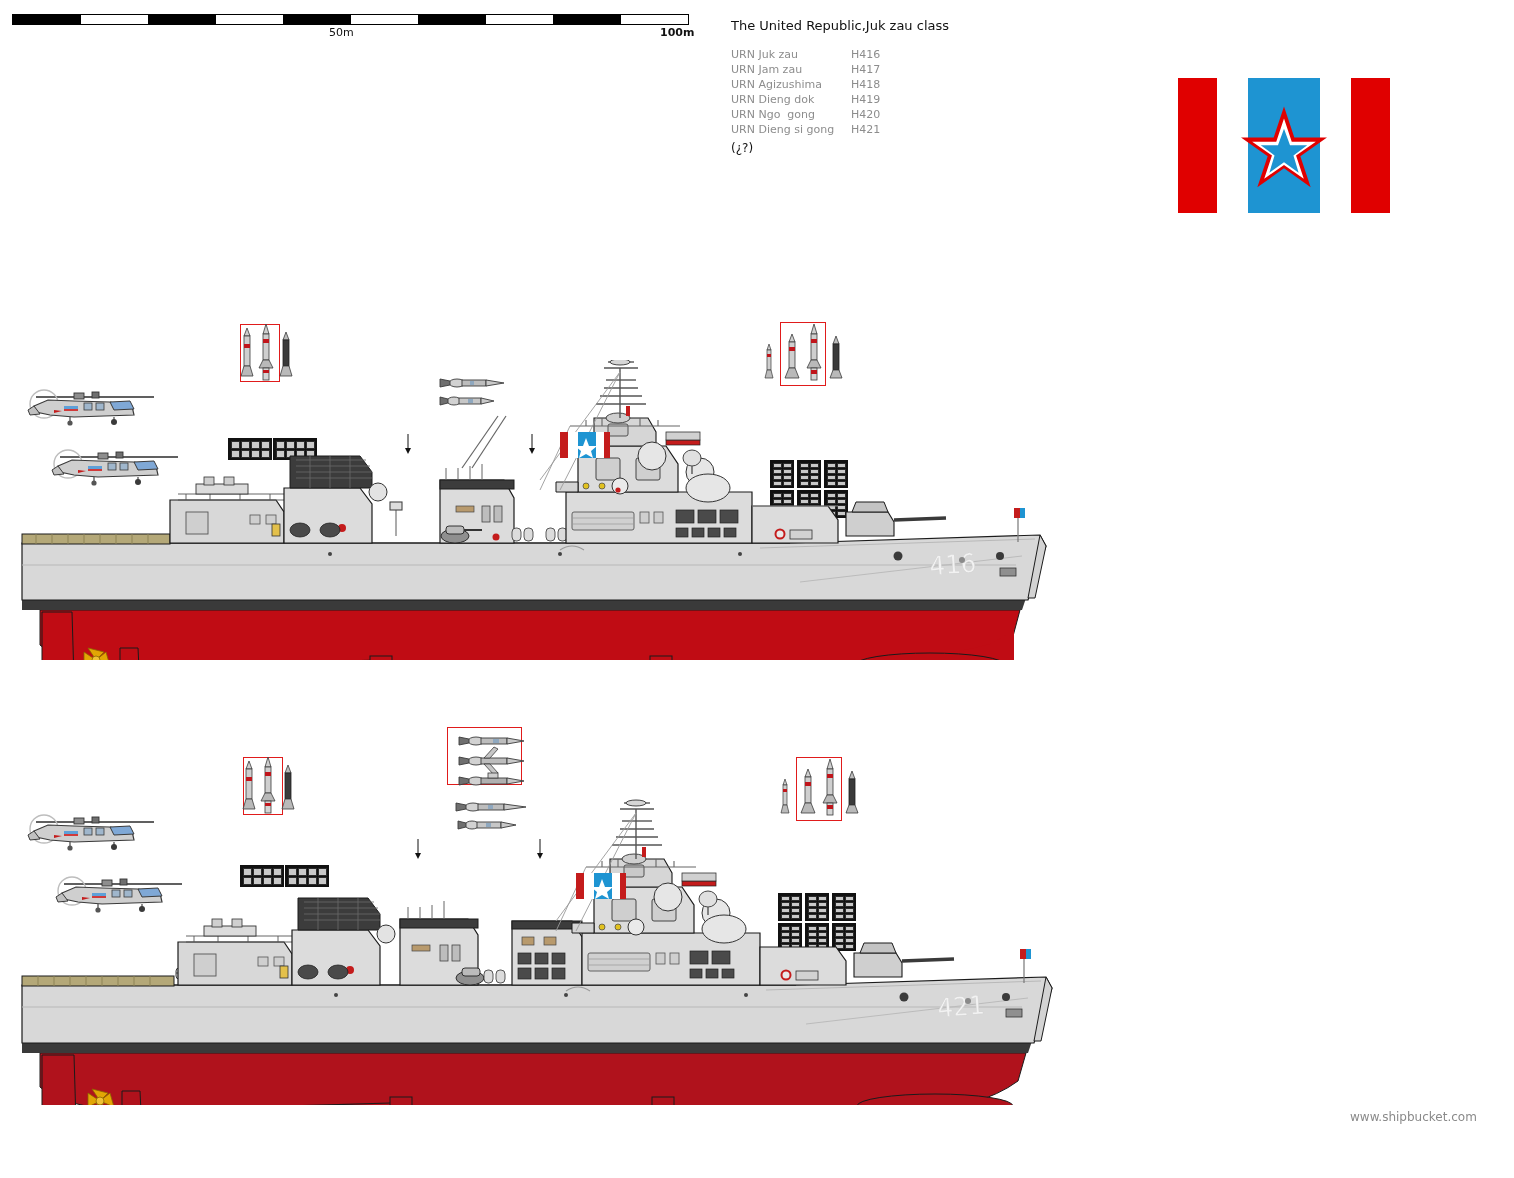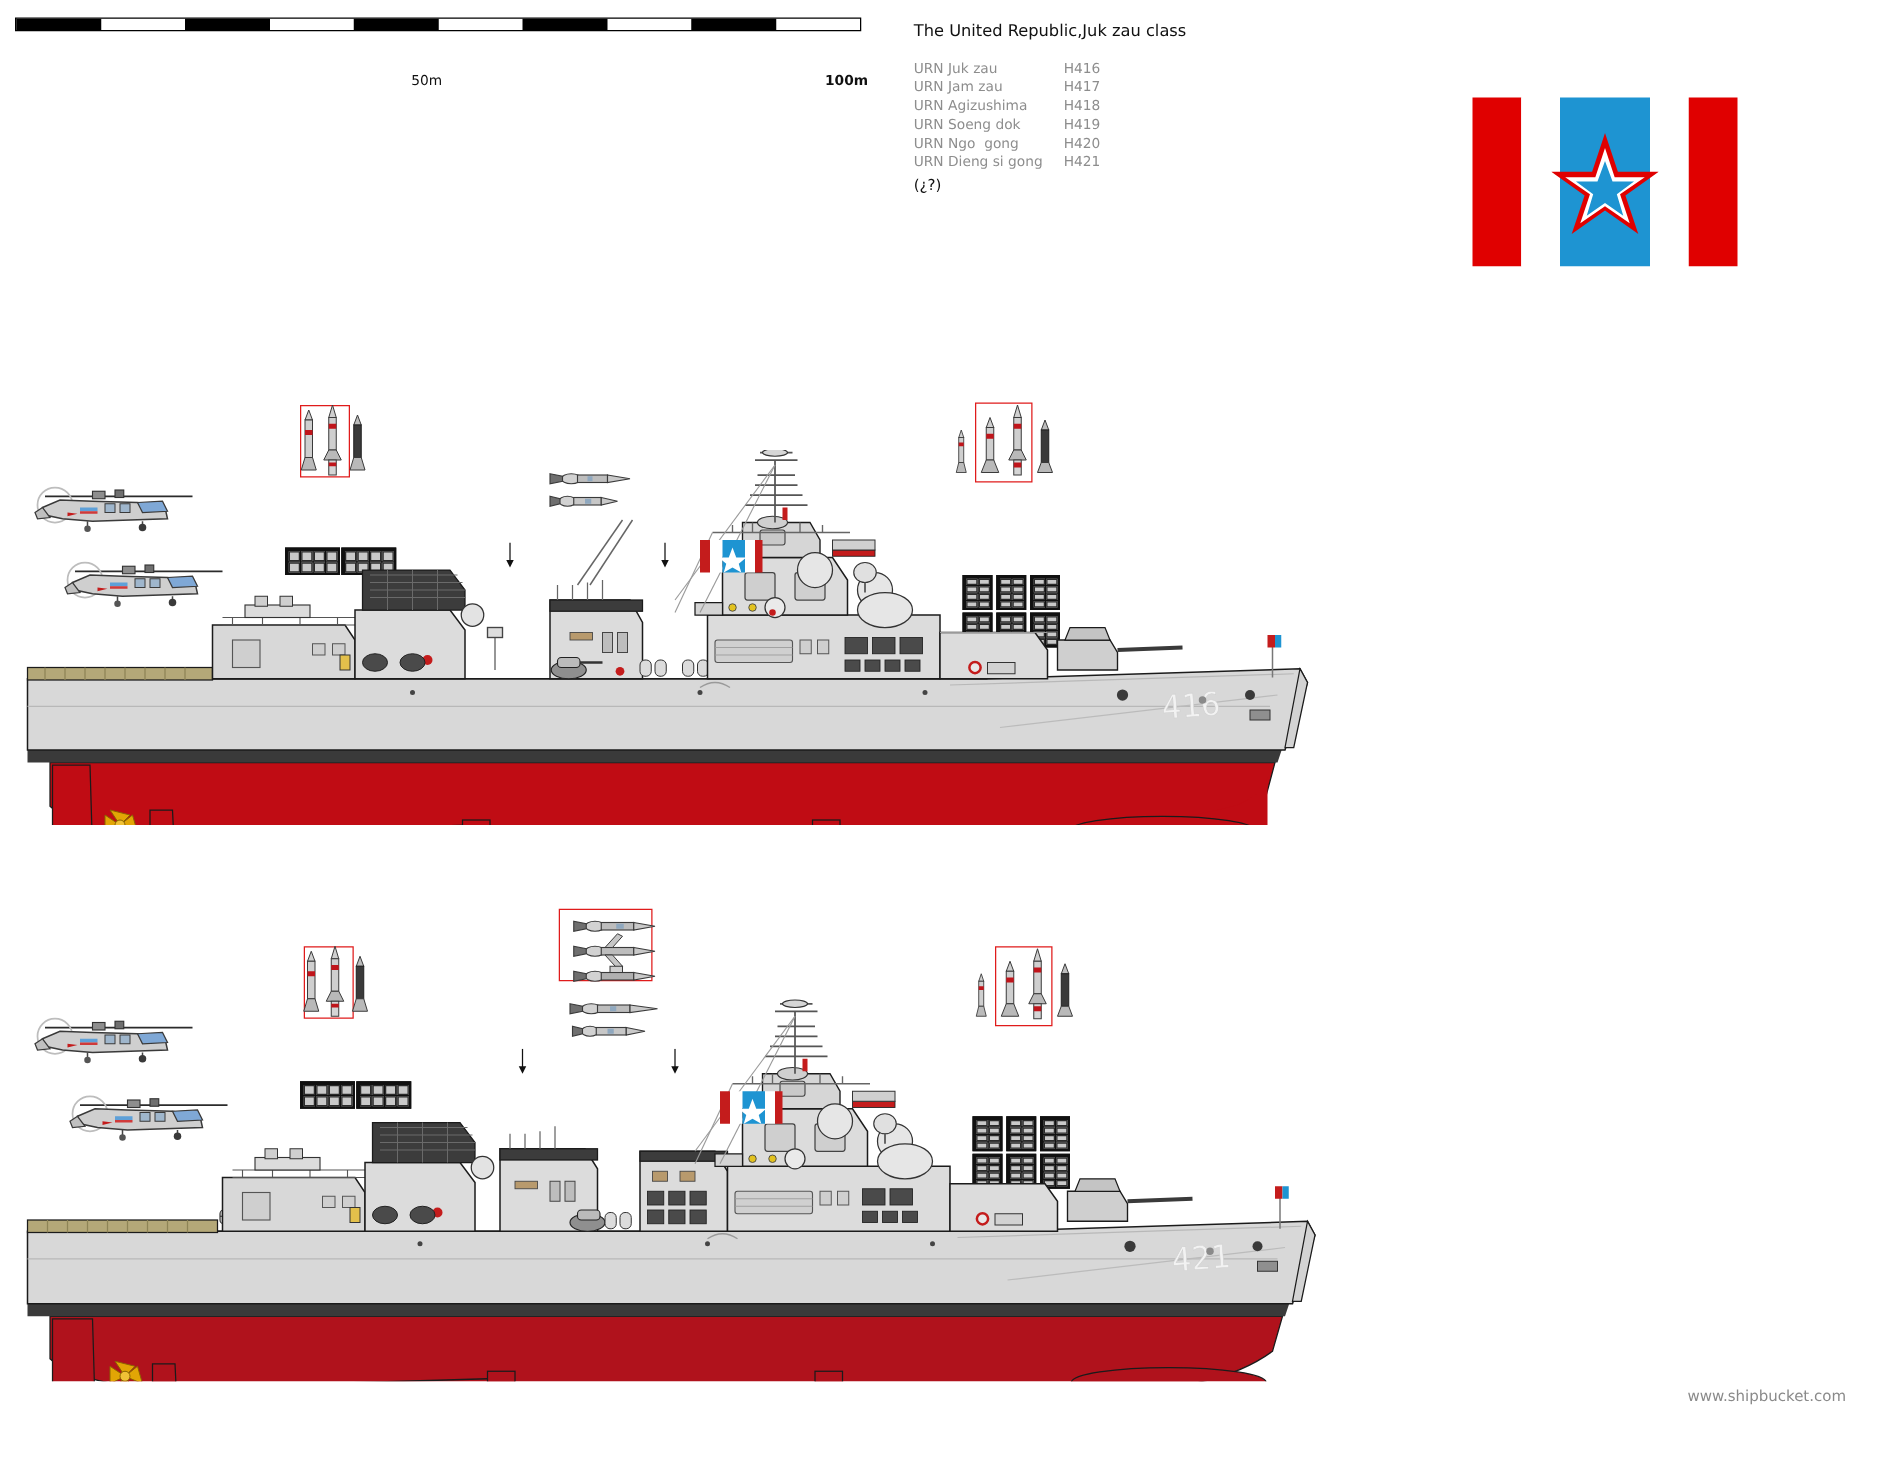--- a/index.html
+++ b/index.html
@@ -6,21 +6,21 @@
   html,body{margin:0;padding:0;background:#ffffff;}
   body{width:1514px;height:1178px;position:relative;overflow:hidden;
        font-family:"DejaVu Sans","Liberation Sans",sans-serif;}
   .abs{position:absolute;}
 
   
   #scalebar{left:12px;top:14px;width:675px;height:9px;border:1px solid #000;
             display:flex;background:#fff;}
   #scalebar .seg{flex:1 1 0;height:100%;}
   #scalebar .seg.dark{background:#000;}
-  .scale-label{font-size:11px;color:#111;letter-spacing:0px;margin-top:32px;}
+  .scale-label{font-size:11px;color:#111;letter-spacing:0px;}
   #scale50{left:329px;top:26px;}
   #scale100{left:660px;top:26px;font-weight:bold;}
 
   
   #titleblock{left:731px;top:18px;line-height:15px;}
   #titleblock .cls-title{font-size:13px;color:#111;letter-spacing:0px;margin-bottom:14px;}
   #titleblock .ship-row{font-size:11px;color:#8d8d8d;white-space:pre;}
   #titleblock .ship-row .nm{display:inline-block;width:120px;}
   #titleblock .unk{font-size:12px;color:#111;margin-top:4px;}
 
@@ -62,21 +62,21 @@
   <div class="seg"></div>
 </div>
 <div class="abs scale-label" id="scale50">50m</div>
 <div class="abs scale-label" id="scale100">100m</div>
 
 <div class="abs" id="titleblock">
   <div class="cls-title">The United Republic,Juk zau class</div>
   <div class="ship-row"><span class="nm">URN Juk zau</span><span>H416</span></div>
   <div class="ship-row"><span class="nm">URN Jam zau</span><span>H417</span></div>
   <div class="ship-row"><span class="nm">URN Agizushima</span><span>H418</span></div>
-  <div class="ship-row"><span class="nm">URN Soeng dok</span><span>H419</span></div>
+  <div class="ship-row"><span class="nm">URN Dieng dok</span><span>H419</span></div>
   <div class="ship-row"><span class="nm">URN Ngo  gong</span><span>H420</span></div>
   <div class="ship-row"><span class="nm">URN Dieng si gong</span><span>H421</span></div>
   <div class="unk">(¿?)</div>
 </div>
 
 <div class="abs" id="flag">
   <div class="band b-red" style="background:#e00000"></div>
   <div class="band b-white" style="background:#ffffff"></div>
   <div class="band b-blue" style="background:#1e94d2">
     <svg id="flagstar" width="86" height="84" viewBox="0 0 100 96">

